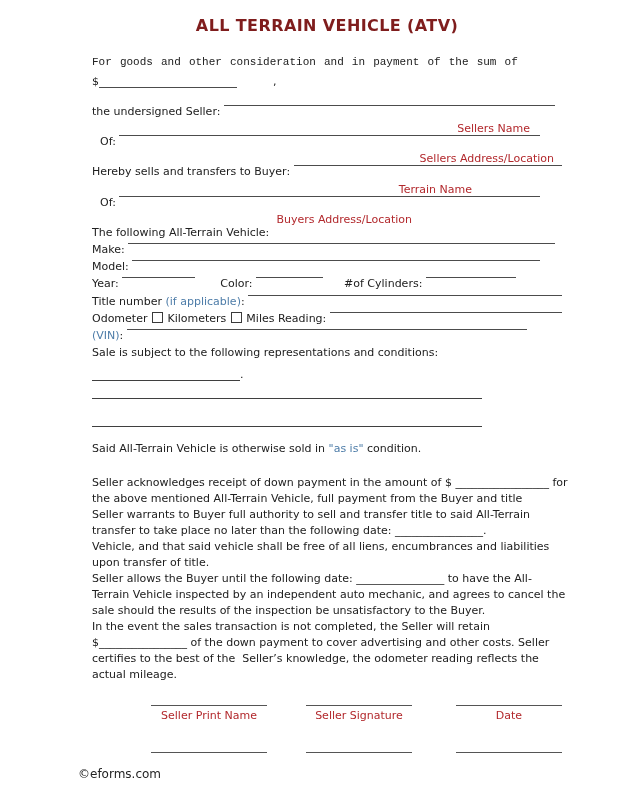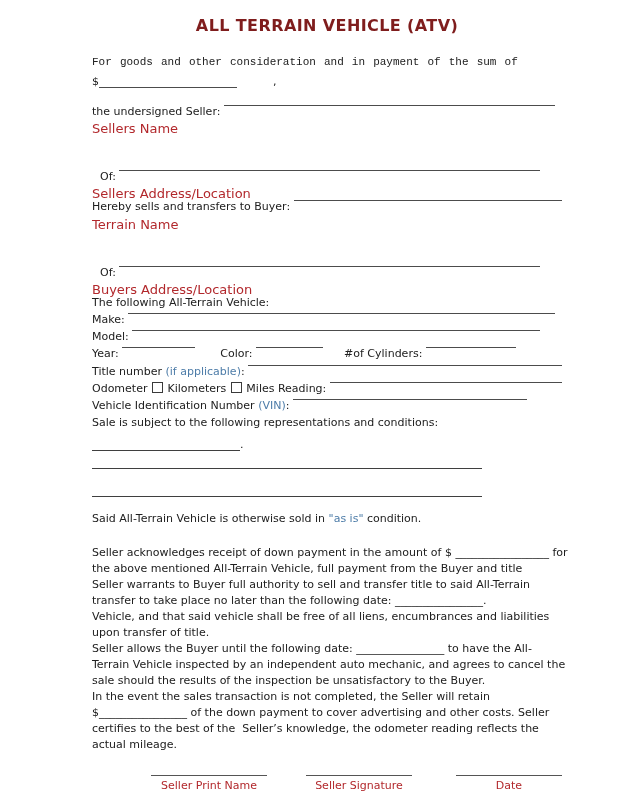--- a/index.html
+++ b/index.html
@@ -43,25 +43,25 @@
     margin-bottom:2px;
     min-width:10px;
   }
   .fixedfill {
     border-bottom:1px solid #4c4c4c;
     margin-bottom:2px;
   }
   .caption {
     height:13px;
     line-height:13px;
-    text-align:left;
+    text-align:right;
     color:#b2282c;
-    font-size:13px;
-  }
-  .indent { padding-left:8px;margin-top:35px; }
+    font-size:11px;
+  }
+  .indent { padding-left:8px; }
   .blue { color:#4d7ca8; }
   .checkbox {
     display:inline-block;
     width:9px; height:9px;
     border:1px solid #3a3a3a;
     margin:0 4px 2px 5px;
     background:#fff;
   }
   .shortline-row { display:flex; align-items:flex-end; margin-top:4px; height:14px; }
   .shortline { width:148px; border-bottom:1px solid #3f3f3f; height:12px; }
@@ -171,21 +171,20 @@
     <div class="row">
       <span>Odometer</span>
       <span class="checkbox"></span>
       <span>Kilometers</span>
       <span class="checkbox"></span>
       <span>Miles Reading: </span>
       <div class="fill"></div>
     </div>
 
     <div class="row">
-      <span>Vehicle Identification Number </span>
       <span class="blue">(VIN)</span>
       <span>: </span>
       <div class="fill" style="margin-right:35px"></div>
     </div>
 
     <div class="row">
       <span>Sale is subject to the following representations and conditions:</span>
     </div>
 
     <div class="shortline-row">

